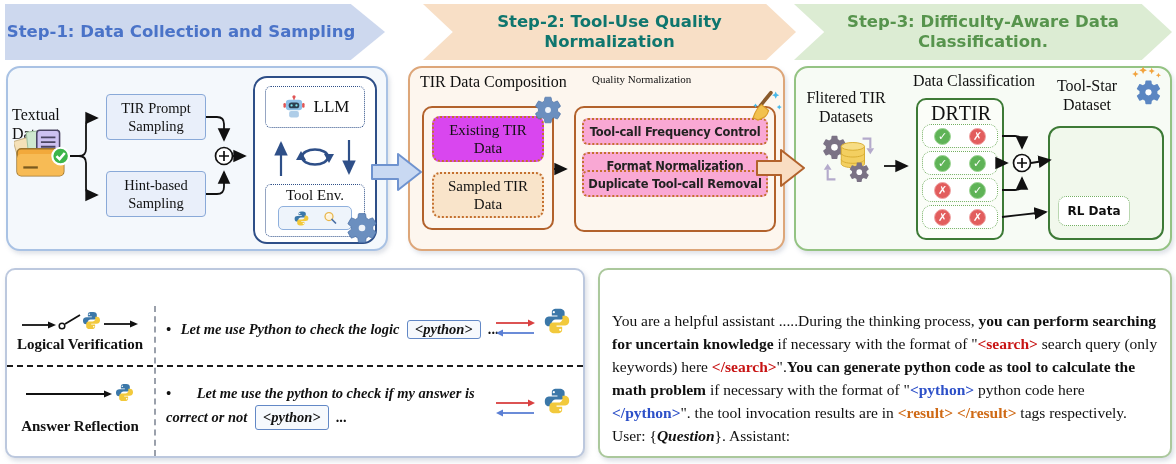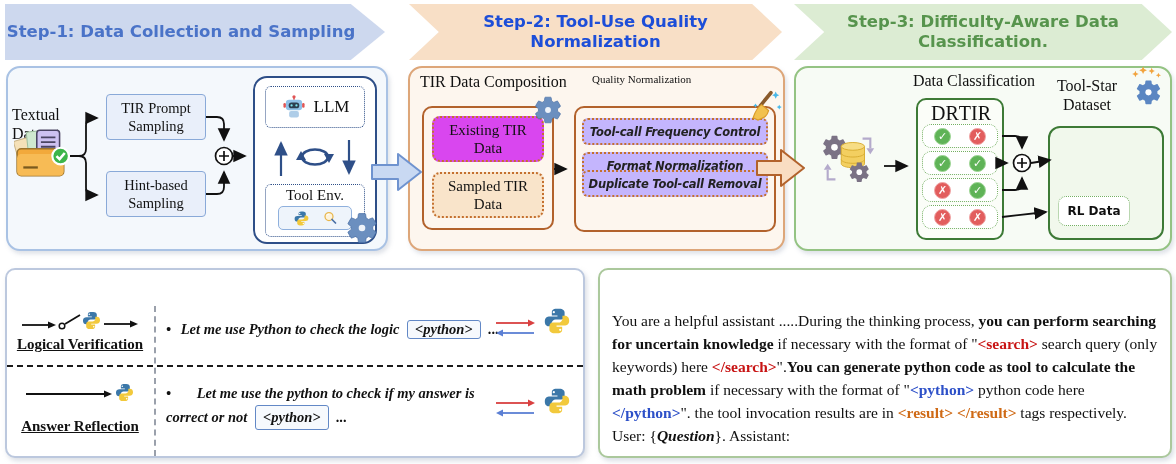--- a/index.html
+++ b/index.html
@@ -8,21 +8,21 @@
   .abs{position:absolute;}
   .serif{font-family:"Liberation Serif",serif;}
   .comic{font-family:"DejaVu Sans",sans-serif;font-weight:700;}
 
   
   .banner{position:absolute;top:4px;height:56px;display:flex;align-items:center;justify-content:center;
           font-family:"DejaVu Sans",sans-serif;font-weight:700;font-size:16.5px;text-align:center;line-height:1.22;
           filter:drop-shadow(1px 2px 1.5px rgba(110,120,140,.5));z-index:3;}
   #banner-1{left:5px;width:380px;background:#cdd8ee;color:#4a73c8;
             clip-path:polygon(0 0,91% 0,100% 50%,91% 100%,0 100%);padding-right:28px;box-sizing:border-box;}
-  #banner-2{left:409px;width:373px;background:#f8dfc6;color:#1d4ed8;
+  #banner-2{left:423px;width:373px;background:#f8dfc6;color:#0f766e;
             clip-path:polygon(0 0,92% 0,100% 50%,92% 100%,0 100%,8% 50%);}
   #banner-3{left:794px;width:378px;background:#dcecd3;color:#57944d;
             clip-path:polygon(0 0,92% 0,100% 50%,92% 100%,0 100%,8% 50%);}
   #banner-2 span{display:inline-block;width:235px;}
   #banner-3 span{display:inline-block;width:272px;}
 
   
   .panel{position:absolute;border-radius:14px;box-sizing:border-box;z-index:1;
          box-shadow:2px 3px 4px rgba(150,160,180,.3);}
   #step1-panel{left:6px;top:66px;width:382px;height:185px;background:#f4f8fc;border:2px solid #a9c2e4;}
@@ -32,42 +32,42 @@
   .z2{z-index:4;}
   .bluebox{background:#e9effa;border:1.5px solid #89a9d8;border-radius:4px;display:flex;align-items:center;
            justify-content:center;text-align:center;font-size:14.5px;line-height:1.25;box-sizing:border-box;}
   .dk-blue-frame{background:#fff;border:2.5px solid #2e4f88;border-radius:14px;box-sizing:border-box;}
   .dot-blue{border:1.8px dotted #2e4f88;border-radius:6px;box-sizing:border-box;}
   .orange-frame{border:2.5px solid #b2622c;border-radius:10px;box-sizing:border-box;}
   .dot-orange{border:2px dotted #c4702f;border-radius:8px;box-sizing:border-box;}
   .green-frame{border:2.5px solid #3d7a36;box-sizing:border-box;}
   .dot-green{border:1.6px dotted #74b062;border-radius:9px;box-sizing:border-box;background:#fff;}
 
-  .qitem{background:#c4b5fd;display:flex;align-items:center;justify-content:center;text-align:center;
-         font-size:11.5px;letter-spacing:-.2px;color:#222;font-style:italic;}
+  .qitem{background:#f9a8d4;display:flex;align-items:center;justify-content:center;text-align:center;
+         font-size:11.5px;letter-spacing:-.2px;color:#222;}
   .drrow{display:flex;align-items:center;justify-content:space-between;padding:0 11px;}
   .badge{display:inline-flex;align-items:center;justify-content:center;width:17px;height:17px;border-radius:50%;
          font:700 11px/1 "DejaVu Sans",sans-serif;color:#fff;box-sizing:border-box;}
   .chk{background:#5fb357;border:1.5px solid #9ed695;}
   .crs{background:#e25d5d;border:1.5px solid #f0a5a5;}
 
   
   .bpanel{position:absolute;background:#fff;border-radius:10px;box-sizing:border-box;z-index:1;
           box-shadow:2px 3px 5px rgba(150,160,180,.35);}
   #panel-a{left:5px;top:268px;width:580px;height:190px;border:2px solid #bcc8de;}
   #panel-b{left:598px;top:268px;width:574px;height:190px;border:2px solid #abc89c;}
   .bheader{position:absolute;border-radius:8px 8px 0 0;font-weight:700;font-size:17px;
            font-family:"Liberation Serif",serif;display:flex;align-items:center;padding-left:13px;box-sizing:border-box;}
   #panel-a-header{left:7px;top:270px;width:576px;height:34px;background:#e2e8f3;color:#1a3a70;}
   #panel-b-header{left:600px;top:270px;width:570px;height:33px;background:#edf4e7;color:#3c6b33;}
   .hint-line{font-style:italic;font-weight:700;font-size:14.5px;white-space:nowrap;}
   .hint-wrap{font-style:italic;font-weight:700;font-size:14.5px;line-height:1.6;}
   .tagbox{display:inline-block;border:1.6px solid #6288c6;border-radius:3px;background:#f6f9fd;
           padding:0 7px;margin:0 4px;font-style:italic;font-weight:700;}
-  .vlabel{font-weight:700;font-size:15px;text-align:center;text-decoration:underline;}
+  .vlabel{font-weight:700;font-size:15px;text-align:center;}
   #tir-body{font-size:15.5px;line-height:23px;color:#101010;text-align:left;}
 
   #links{position:absolute;left:0;top:0;z-index:20;pointer-events:none;}
   .icon{display:block;}
   .icon svg{display:block;}
 </style>
 </head>
 <body>
 
 <div class="canvas">
@@ -168,20 +168,21 @@
   <span class="abs icon" style="left:746px;top:88px;width:38px;height:38px;z-index:22;">
       <svg viewBox="0 0 32 32" width="100%" height="100%">
         <line x1="21" y1="4" x2="12" y2="15" stroke="#8a5a2b" stroke-width="3" stroke-linecap="round"></line>
         <path d="M6 25c2-6 4-9 7-11l6 5c-1 4-3 6-9 8z" fill="#f2c14e" stroke="#d99b2b" stroke-width="1"></path>
         <path d="M25 3l1 2 2 1-2 1-1 2-1-2-2-1 2-1z" fill="#49b8e8"></path>
         <path d="M28 14l.7 1.4 1.4.7-1.4.7-.7 1.4-.7-1.4-1.4-.7 1.4-.7z" fill="#49b8e8"></path>
         <path d="M8 13l.6 1.2 1.2.6-1.2.6-.6 1.2-.6-1.2-1.2-.6 1.2-.6z" fill="#49b8e8"></path>
       </svg>
     </span>
 
+  <div class="abs z2 serif" style="left:800px;top:88px;width:92px;font-size:16px;line-height:1.2;text-align:center;">Flitered TIR Datasets</div>
   <span class="abs z2 icon" style="left:818px;top:128px;width:62px;height:60px;">
       <svg viewBox="0 0 64 60" width="100%" height="100%">
         <path d="M46,10 h8 v10" fill="none" stroke="#b4aacb" stroke-width="2.2"></path>
         <path d="M50,20 l4,6 4,-6 z" fill="#b4aacb"></path>
         <path d="M18,52 h-8 v-10" fill="none" stroke="#b4aacb" stroke-width="2.2"></path>
         <path d="M14,42 l-4,-6 -4,6 z" fill="#b4aacb"></path>
         <path d="M19.14 12.94c.04-.3.06-.61.06-.94 0-.32-.02-.64-.07-.94l2.03-1.58c.18-.14.23-.41.12-.61l-1.92-3.32c-.12-.22-.37-.29-.59-.22l-2.39.96c-.5-.38-1.03-.7-1.62-.94l-.36-2.54c-.04-.24-.24-.41-.48-.41h-3.84c-.24 0-.43.17-.47.41l-.36 2.54c-.59.24-1.13.57-1.62.94l-2.39-.96c-.22-.08-.47 0-.59.22L2.74 8.87c-.12.21-.08.47.12.61l2.03 1.58c-.05.3-.09.63-.09.94 0 .31.02.64.07.94l-2.03 1.58c-.18.14-.23.41-.12.61l1.92 3.32c.12.22.37.29.59.22l2.39-.96c.5.38 1.03.7 1.62.94l.36 2.54c.05.24.24.41.48.41h3.84c.24 0 .44-.17.47-.41l.36-2.54c.59-.24 1.13-.56 1.62-.94l2.39.96c.22.08.47 0 .59-.22l1.92-3.32c.12-.22.07-.47-.12-.61l-2.03-1.58z" transform="translate(2,4) scale(1.25)" fill="#7b7285"></path>
         <circle cx="17" cy="19" r="3.4" fill="#fff"></circle>
         <g transform="translate(24,14)">
           <path d="M0 4 v18 c0 2.2 5.4 4 12 4 s12 -1.8 12 -4 V4" fill="#f3cf60" stroke="#d9ad33"></path>

